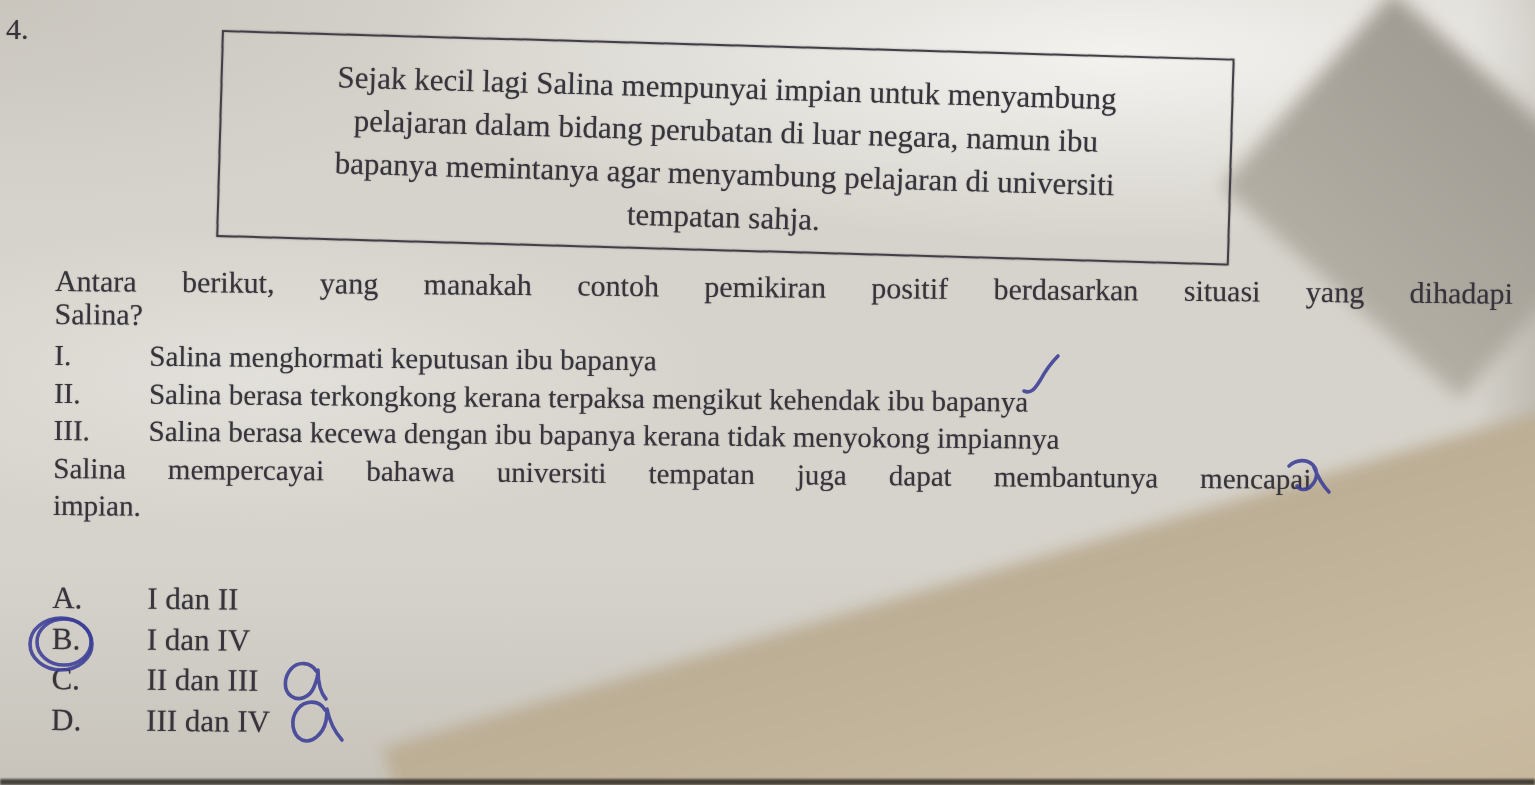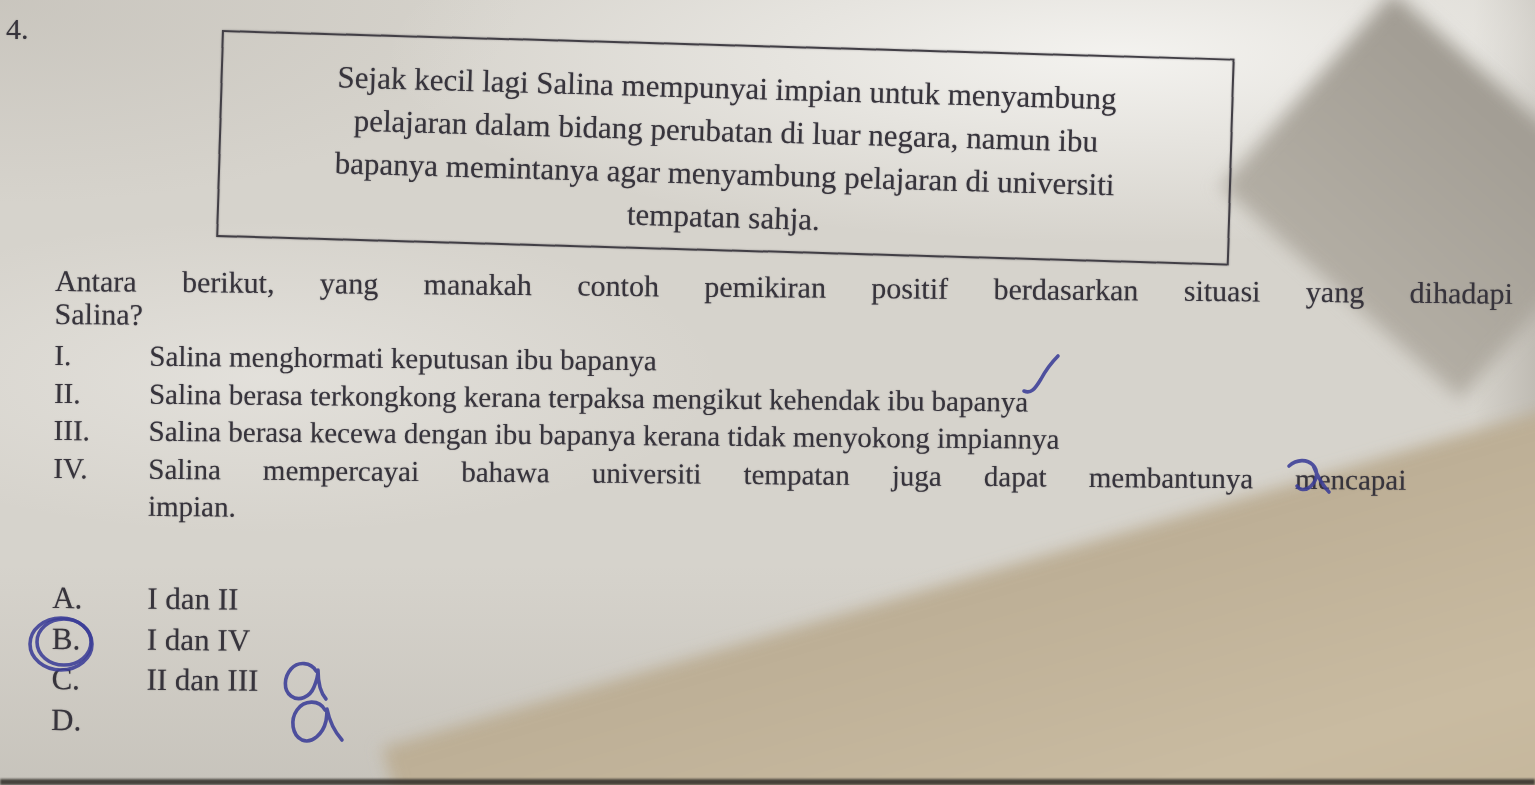--- a/index.html
+++ b/index.html
@@ -78,21 +78,20 @@
       </div>
       <div class="srow">
         <div class="num">II.</div>
         <div class="stext">Salina berasa terkongkong kerana terpaksa mengikut kehendak ibu bapanya</div>
       </div>
       <div class="srow">
         <div class="num">III.</div>
         <div class="stext">Salina berasa kecewa dengan ibu bapanya kerana tidak menyokong impiannya</div>
       </div>
       <div class="srow">
-        <div class="num">IV.</div>
         <div class="stext">
           <div class="just">Salina mempercayai bahawa universiti tempatan juga dapat membantunya mencapai</div>
           <div>impian.</div>
         </div>
       </div>
     </div>
 
     <div class="options print">
       <div class="orow">
         <div class="letter">A.</div>
@@ -101,20 +100,21 @@
       <div class="orow">
         <div class="letter">B.</div>
         <div class="otext">I dan IV</div>
       </div>
       <div class="orow">
         <div class="letter">C.</div>
         <div class="otext">II dan III</div>
       </div>
       <div class="orow">
         <div class="letter">D.</div>
+        <div class="otext">III dan IV</div>
       </div>
     </div>
 
   </div>
 
   <svg class="pen-layer" viewBox="0 0 1535 785">
     <path d="M 1024 391 C 1031 394 1035 389 1041 379 C 1047 368 1053 361 1058 356"></path>
     <path d="M 1289 466 C 1297 459 1307 459 1313 465 C 1319 471 1317 481 1310 487 C 1305 491 1299 490 1297 486 M 1313 465 C 1317 475 1322 485 1329 492"></path>
     <ellipse cx="61" cy="644" rx="31" ry="26"></ellipse>
     <ellipse cx="64" cy="642" rx="27" ry="23" stroke-width="2.6"></ellipse>

